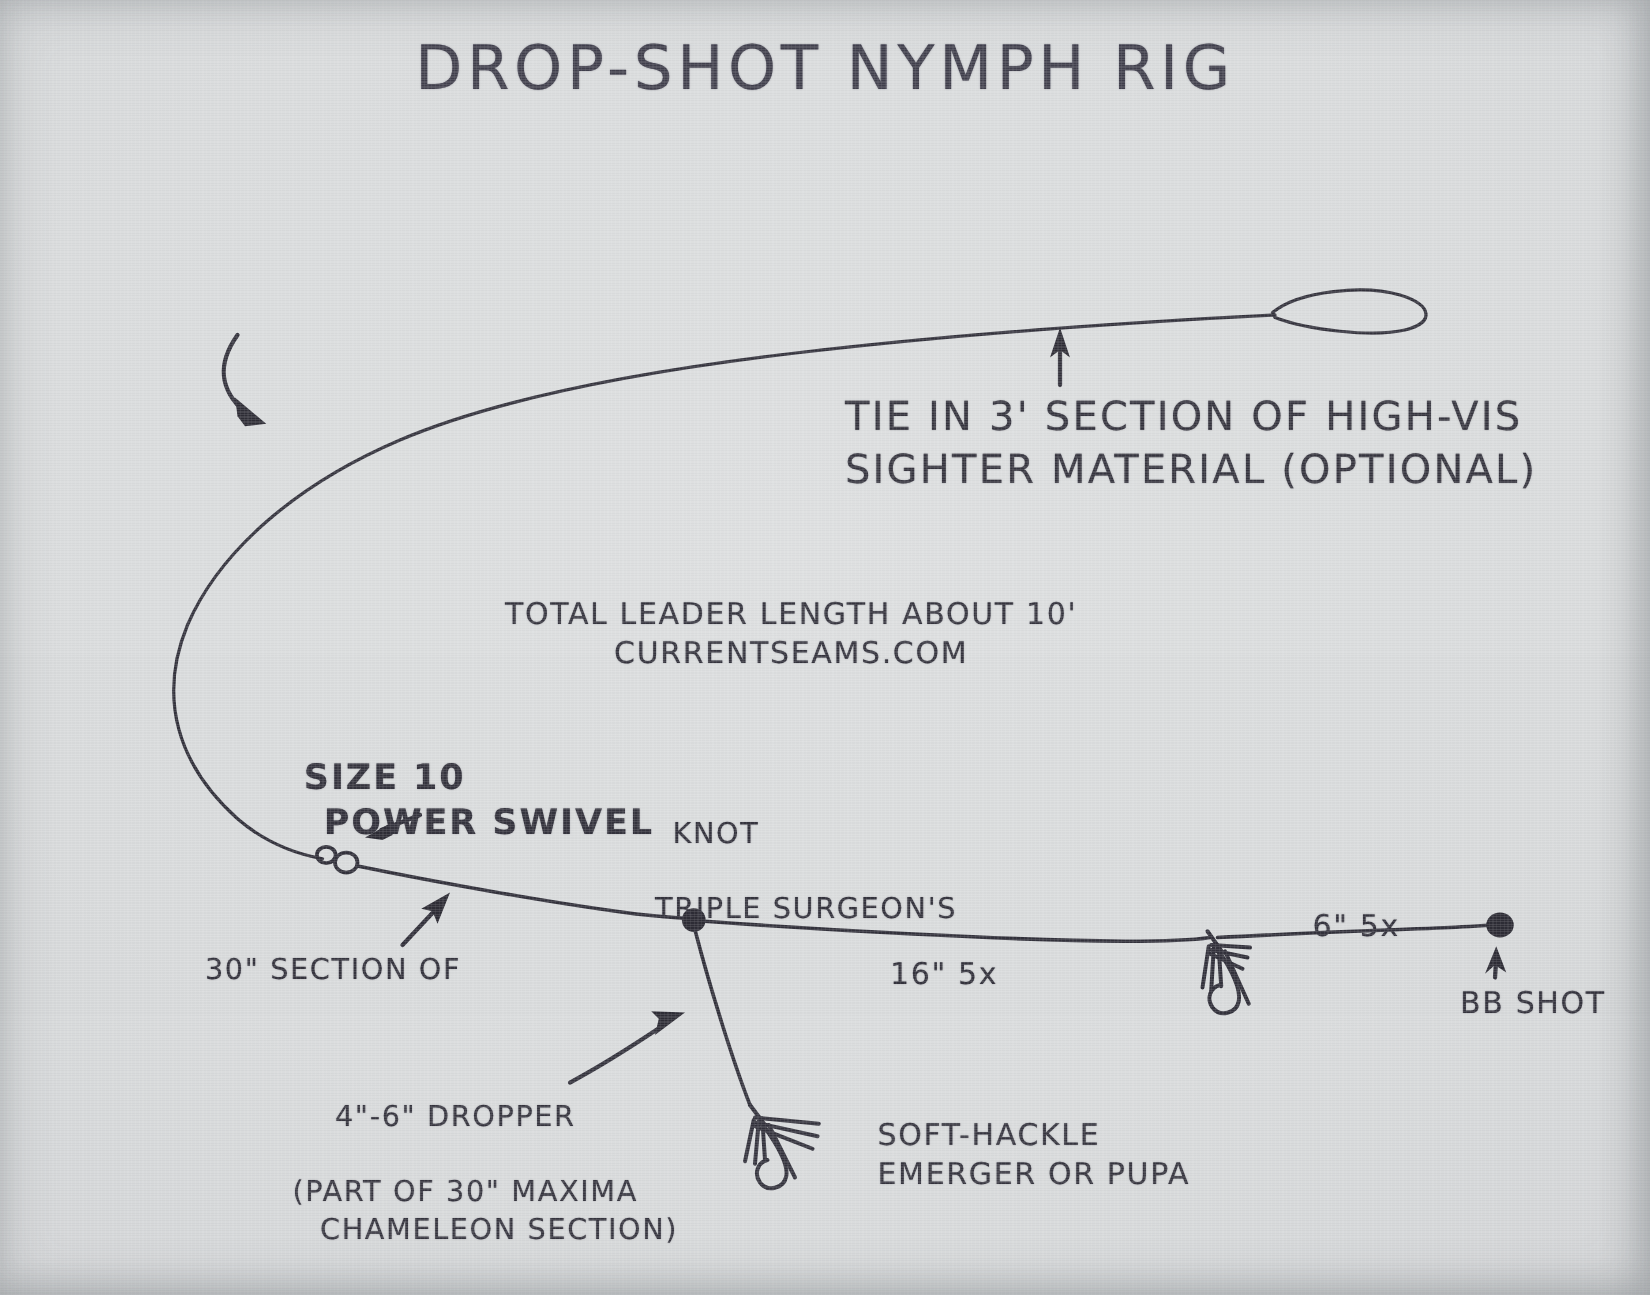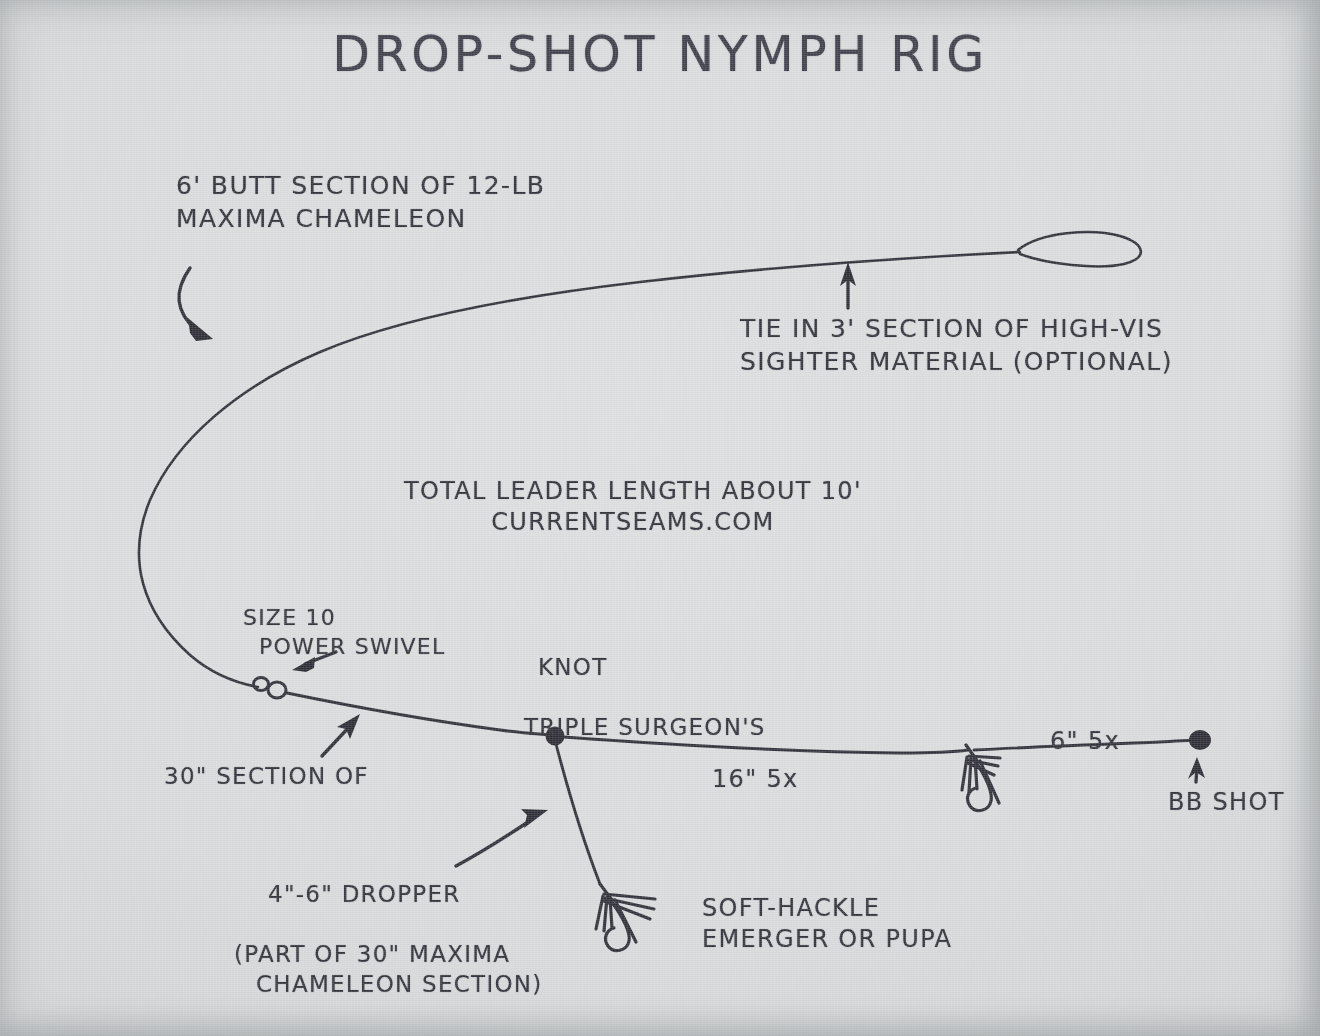--- a/index.html
+++ b/index.html
@@ -72,23 +72,23 @@
     text-align: center;
     font-family: "DejaVu Sans", sans-serif;
     font-size: 49px;
     font-weight: 500;
     letter-spacing: .075em;
     color: #403f4c;
     text-shadow: 0 0 1.2px rgba(60,58,75,.6);
   }
 
   .l-butt     { left: 176px; top: 170px;  font-size: 25px; }
-  .l-sighter  { left: 740px; top: 313px;  font-size: 25px; }
+  .l-sighter  { left: 676px; top: 313px;  font-size: 32px; }
   .l-total    { left: 404px; top: 476px;  font-size: 24px; }
-  .l-swivel   { left: 243px; top: 604px;  font-size: 22px; }
+  .l-swivel   { left: 243px; top: 604px;  font-size: 28px; font-weight: bold; }
   .l-knot     { left: 524px; top: 653px;  font-size: 23px; }
   .l-30       { left: 108px; top: 762px;  font-size: 23px; }
   .l-16       { left: 712px; top: 764px;  font-size: 24px; }
   .l-6        { left: 1050px; top: 726px; font-size: 24px; }
   .l-bb       { left: 1168px; top: 787px; font-size: 24px; }
   .l-dropper  { left: 234px; top: 880px;  font-size: 23px; }
   .l-soft     { left: 702px; top: 893px;  font-size: 24px; }
 </style>
 </head>
 <body>
@@ -191,22 +191,20 @@
       <path class="inkf" d="M 548,810 L 524,828 L 527,815 L 521,809 Z"></path>
     </g>
 
     <g>
       <path class="ink line-arrow" d="M 1196,782 L 1197,766"></path>
       <path class="inkf" d="M 1197,757 L 1205,778 L 1196,772 L 1188,779 Z"></path>
     </g>
 
   </svg>
 
-  <div class="label l-butt"><span>6' BUTT SECTION OF 12-LB</span>
-<span>MAXIMA CHAMELEON</span></div>
 
   <div class="label l-sighter"><span>TIE IN 3' SECTION OF HIGH-VIS</span>
 <span>SIGHTER MATERIAL (OPTIONAL)</span></div>
 
   <div class="label l-total"><span>TOTAL LEADER LENGTH ABOUT 10'</span>
 <span style="display:block;text-align:center">CURRENTSEAMS.COM</span></div>
 
   <div class="label l-swivel"><span>SIZE 10</span>
 <span style="display:block;padding-left:16px">POWER SWIVEL</span></div>
 

